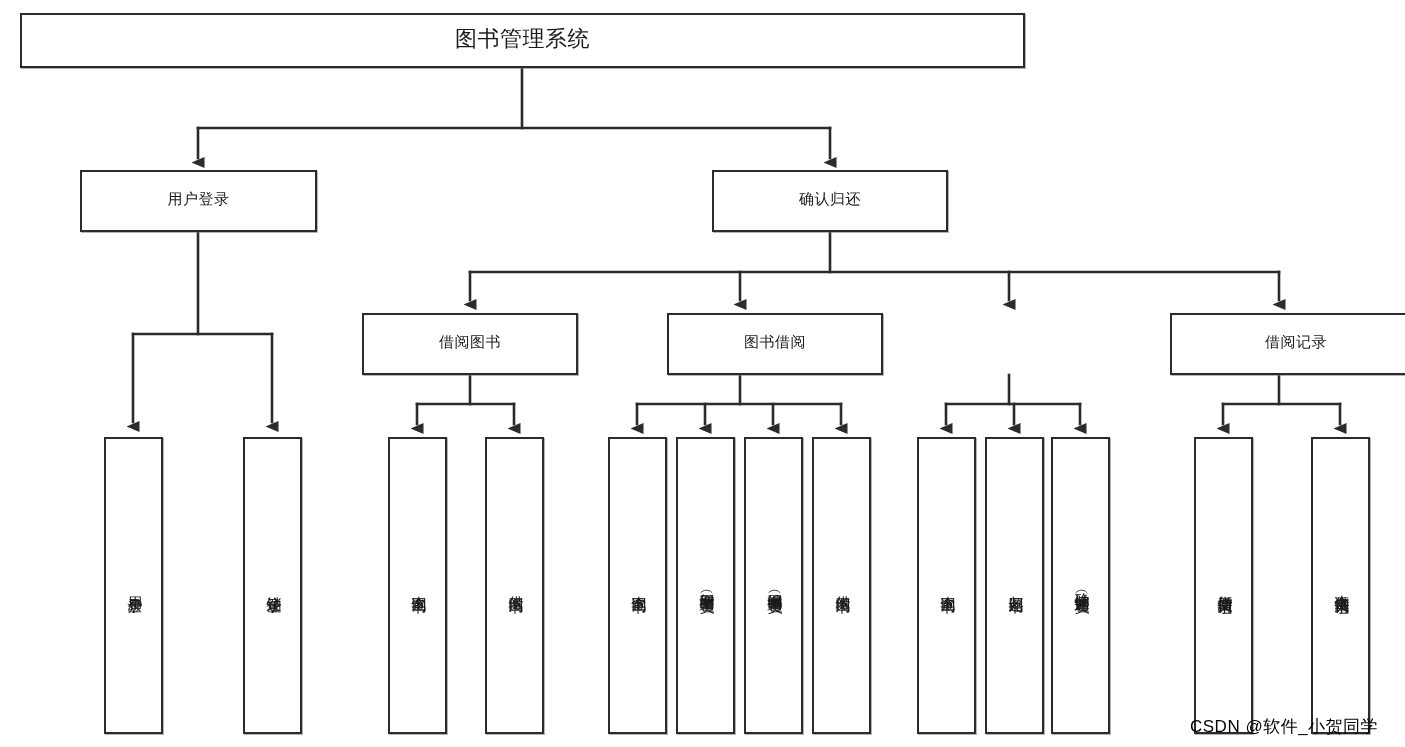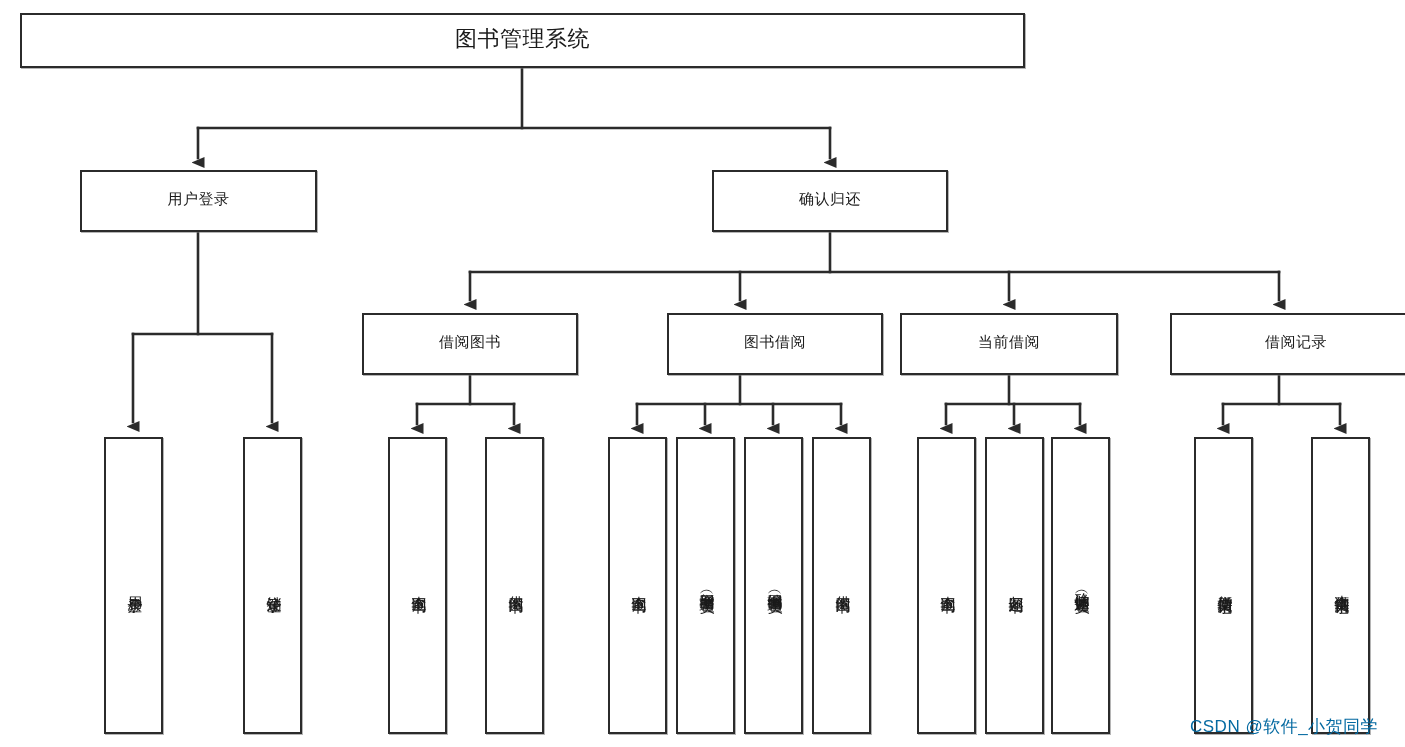--- a/index.html
+++ b/index.html
@@ -50,21 +50,21 @@
     letter-spacing: 1px;
     line-height: 1.0;
     max-height: 100%;
   }
   .node.root .label { font-size: 22px; }
   .watermark {
     position: absolute;
     left: 1190px;
     top: 715px;
     font-size: 17px;
-    color: #0369a1;
+    color: #000000;
     white-space: nowrap;
     letter-spacing: 0.5px;
     pointer-events: none;
   }
 </style>
 </head>
 <body>
 
 <div id="canvas">
 
@@ -130,23 +130,20 @@
   <div class="node" style="left:712px; top:170px; width:236px; height:62px;">
     <span class="label">确认归还</span>
   </div>
 
   <div class="node" style="left:362px; top:313px; width:216px; height:62px;">
     <span class="label">借阅图书</span>
   </div>
   <div class="node" style="left:632px; top:313px; width:216px; height:62px;margin-left:35px;">
     <span class="label">图书借阅</span>
   </div>
-  <div class="node" style="left:900px; top:313px; width:218px; height:62px;">
-    <span class="label">当前借阅</span>
-  </div>
   <div class="node" style="left:1170px; top:313px; width:252px; height:62px;">
     <span class="label">借阅记录</span>
   </div>
 
   <div class="node vertical" style="left:104px; top:437px; width:59px; height:297px;">
     <span class="label">用户登录</span>
   </div>
   <div class="node vertical" style="left:243px; top:437px; width:59px; height:297px;">
     <span class="label">注销登录</span>
   </div>

